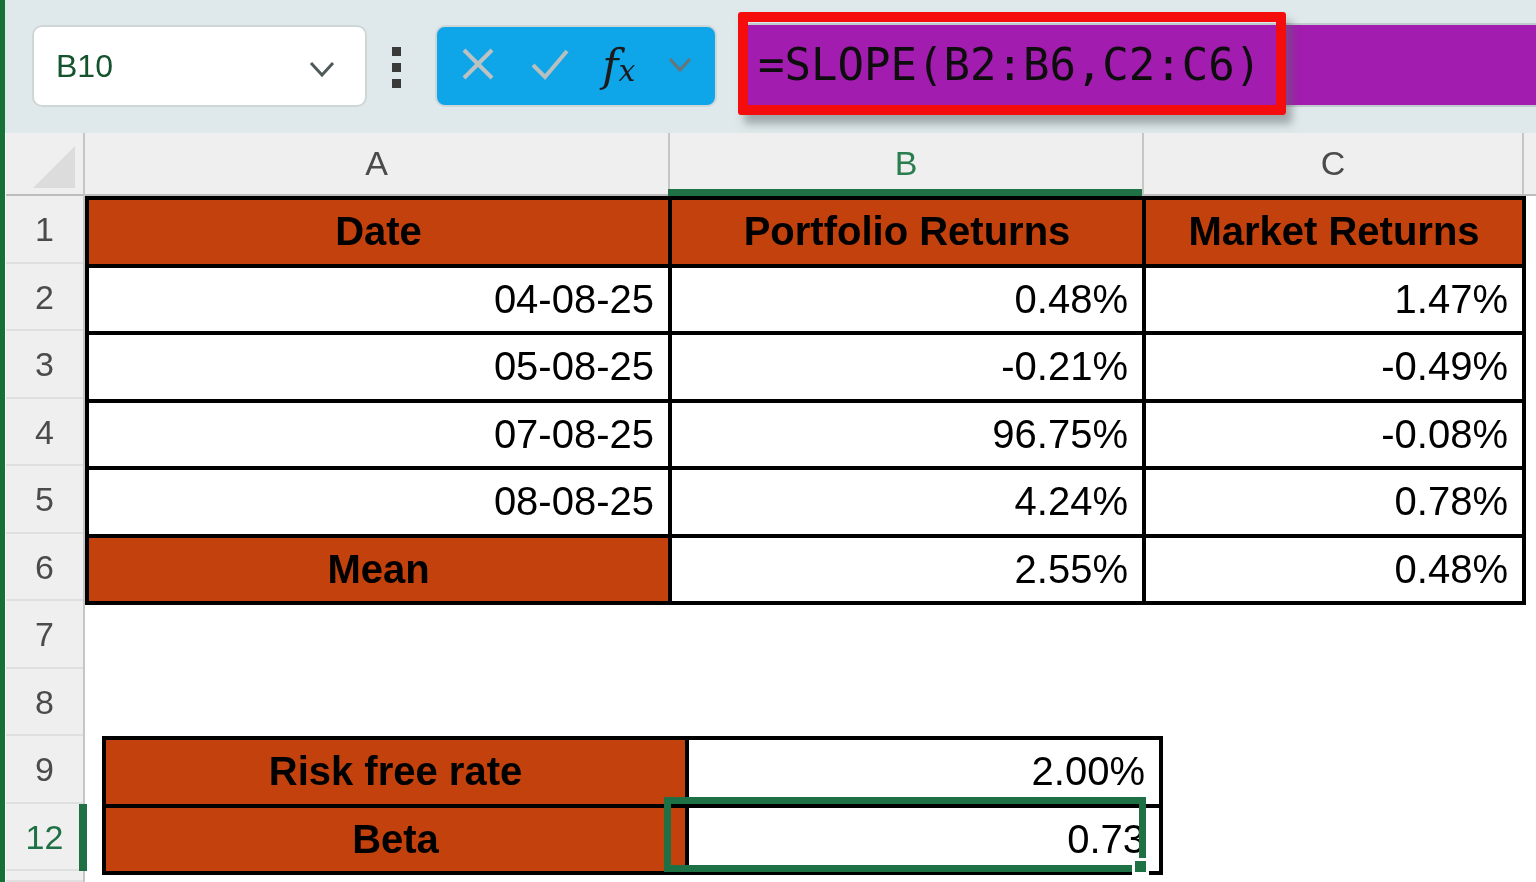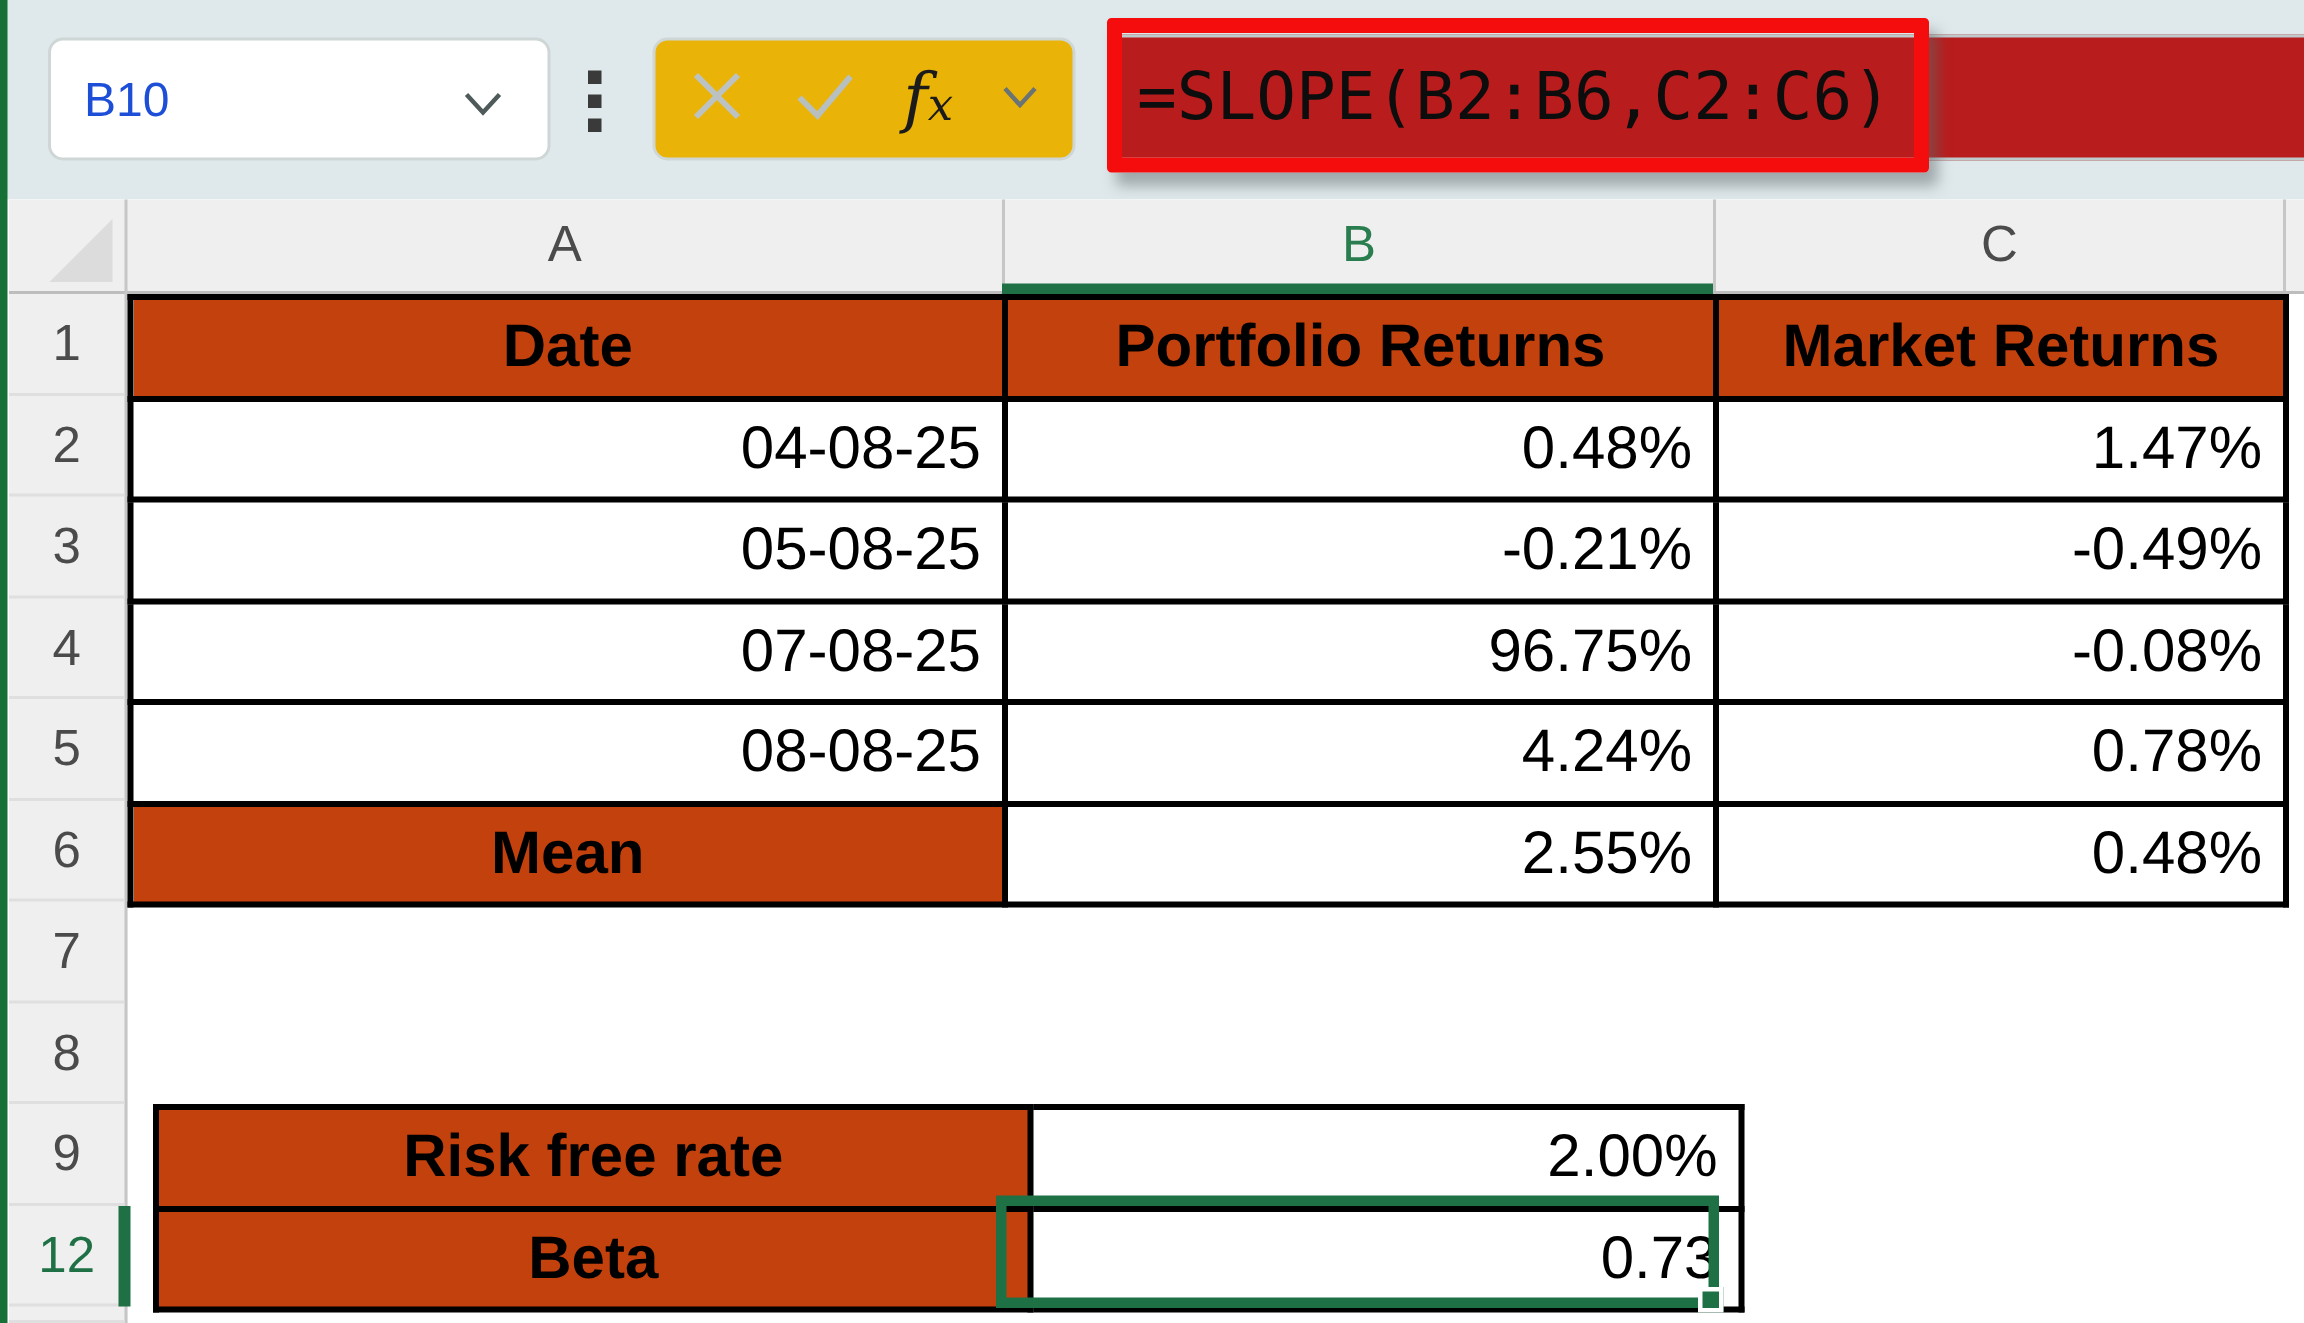--- a/index.html
+++ b/index.html
@@ -5,34 +5,34 @@
   * { box-sizing: border-box; margin: 0; padding: 0; }
   html,body { width:1536px; height:882px; overflow:hidden; }
   body { font-family: "Liberation Sans", sans-serif; background:#fff; }
   .screen { position:relative; width:1536px; height:882px; background:#fff; overflow:hidden; }
 
   
   .topbar { position:absolute; left:0; top:0; width:1536px; height:133px; background:#dfe9eb; }
   .name-box { position:absolute; left:32px; top:25px; width:335px; height:82px;
     background:#fff; border:2px solid #cfd6d6; border-radius:10px; }
   .name-box .nb-text { position:absolute; left:22px; top:0; line-height:78px;
-    font-size:32px; color:#1d4ed8; }
+    font-size:32px; color:#14532d; }
   .chev { position:absolute; width:30px; height:30px; }
   .chev svg { display:block; }
   .nb-chev { right:28px; top:27px; }
   .dots { position:absolute; left:392px; top:47px; width:9px; }
   .dots i { display:block; width:9px; height:9px; background:#3a3a3a; margin-bottom:7px; }
   .fx-group { position:absolute; left:435px; top:25px; width:282px; height:82px;
-    background:#eab308; border:2px solid #cfd6d6; border-radius:10px;
+    background:#0ea5e9; border:2px solid #cfd6d6; border-radius:10px;
     display:flex; align-items:center; justify-content:space-between; padding:0 22px; }
   .icon-fx { font-family:"DejaVu Serif", serif; font-style:italic; color:#1b1b1b;
     font-size:44px; line-height:1; }
   .icon-fx .sub { font-size:30px; }
   .formula-strip { position:absolute; left:742px; top:23px; width:794px; height:84px;
-    background:#b91c1c; border-top:2px solid #bfcacc; border-bottom:2px solid #bfcacc; }
+    background:#a21caf; border-top:2px solid #bfcacc; border-bottom:2px solid #bfcacc; }
   .formula-text { position:absolute; left:16px; top:0; line-height:80px;
     font-family:"DejaVu Sans Mono", monospace; font-size:44px; color:#0d0d0d; white-space:nowrap; }
   .red-box { position:absolute; left:738px; top:12px; width:548px; height:103px;
     border:10px solid #f50d0d; border-radius:3px;
     box-shadow:6px 9px 9px rgba(95,104,106,0.5); }
 
   
   .grid { position:absolute; left:0; top:133px; width:1536px; height:749px; background:#fff; }
   .colhead-strip { position:absolute; left:6px; top:0; width:1530px; height:63px;
     background:#efefef; border-bottom:2px solid #bdbdbd; }

